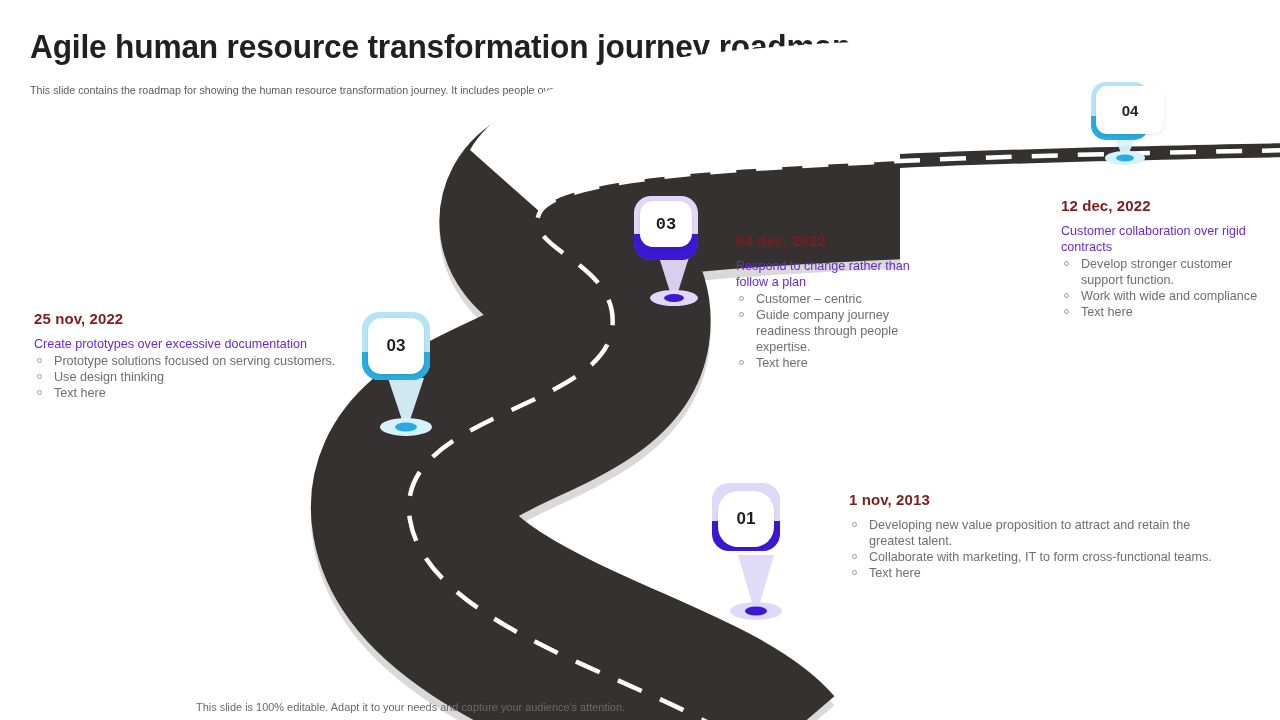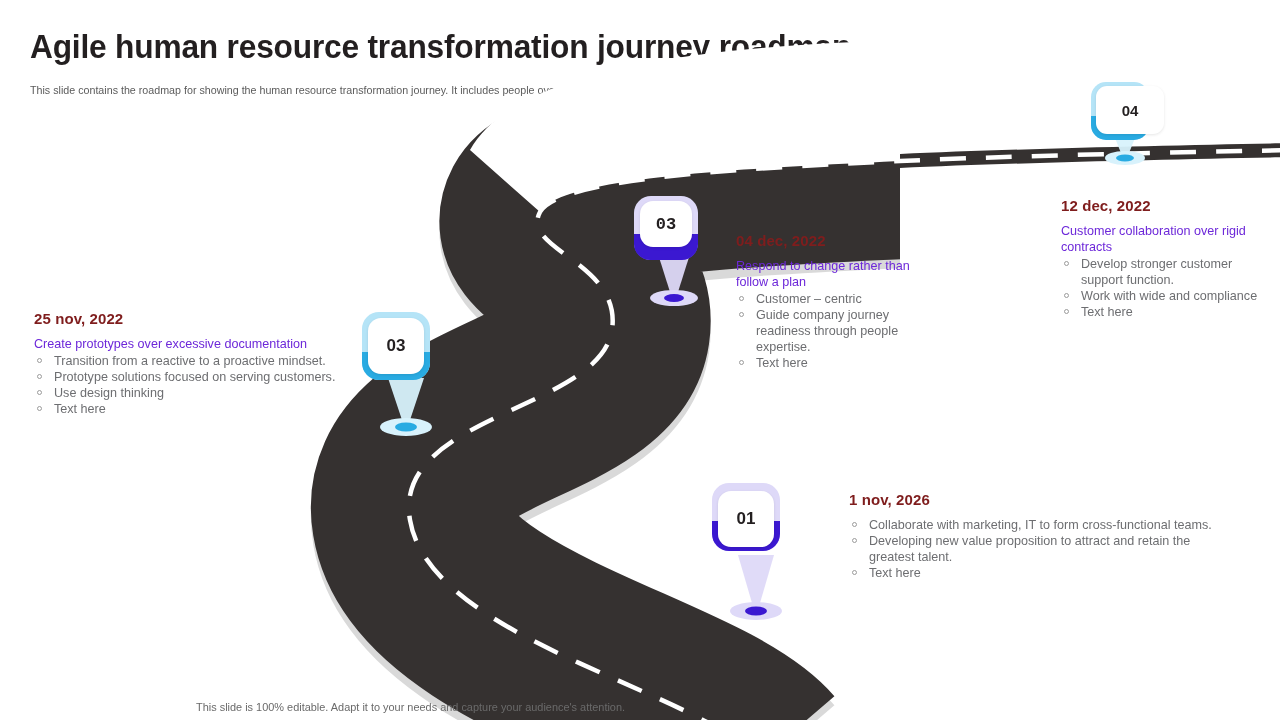--- a/index.html
+++ b/index.html
@@ -110,21 +110,21 @@
   </svg>
 
   <div class="pin" id="pin-01" style="left:712px;top:483px;">
     <svg width="92" height="140" viewBox="0 0 92 140" style="position:absolute;left:-4px;top:0;">
       <ellipse cx="48" cy="128" rx="26" ry="9" fill="#ded9f8"></ellipse>
       <ellipse cx="48" cy="128" rx="11" ry="4.5" fill="#3b18d1"></ellipse>
       <path d="M 30 72 L 66 72 L 52 120 L 44 120 Z" fill="#ded9f8" opacity="0.95"></path>
     </svg>
     <div class="halo" style="background:#ded9f8;"></div>
     <div class="halo" style="background:#3b18d1;border-radius:0 0 17px 17px;height:30px;top:38px;"></div>
-    <div class="inner" style="left:6px;top:8px;">01</div>
+    <div class="inner" style="left:6px;top:8px;border-radius:20px;">01</div>
   </div>
 
   <div class="pin" id="pin-02" style="left:362px;top:312px;">
     <svg width="92" height="125" viewBox="0 0 92 125" style="position:absolute;left:-4px;top:0;">
       <ellipse cx="48" cy="115" rx="26" ry="9" fill="#d8f2fc"></ellipse>
       <ellipse cx="48" cy="115" rx="11" ry="4.5" fill="#29abe2"></ellipse>
       <path d="M 30 66 L 66 66 L 52 108 L 44 108 Z" fill="#d8f2fc" opacity="0.95"></path>
     </svg>
     <div class="halo" style="background:#b5e4f7;"></div>
     <div class="halo" style="background:#29abe2;border-radius:0 0 17px 17px;height:28px;top:40px;"></div>
@@ -150,21 +150,20 @@
     </svg>
     <div class="halo" style="background:#b5e4f7;width:58px;height:58px;border-radius:15px;"></div>
     <div class="halo" style="background:#29abe2;border-radius:0 0 15px 15px;width:58px;height:24px;top:34px;"></div>
     <div class="inner" style="left:5px;top:4px;width:68px;height:48px;font-size:15px;border-radius:11px;">04</div>
   </div>
 
   <div class="block" id="block-2">
     <div class="date">25 nov, 2022</div>
     <div class="lead">Create prototypes over excessive documentation</div>
     <ul>
-      <li><span class="bullet"></span><span>Transition from a reactive to a proactive mindset.</span></li>
       <li><span class="bullet"></span><span>Prototype solutions focused on serving customers.</span></li>
       <li><span class="bullet"></span><span>Use design thinking</span></li>
       <li><span class="bullet"></span><span>Text here</span></li>
     </ul>
   </div>
 
   <div class="block" id="block-3">
     <div class="date">04 dec, 2022</div>
     <div class="lead">Respond to change rather than follow a plan</div>
     <ul>
@@ -178,23 +177,23 @@
     <div class="date">12 dec, 2022</div>
     <div class="lead">Customer collaboration over rigid contracts</div>
     <ul>
       <li><span class="bullet"></span><span>Develop stronger customer support function.</span></li>
       <li><span class="bullet"></span><span>Work with wide and compliance</span></li>
       <li><span class="bullet"></span><span>Text here</span></li>
     </ul>
   </div>
 
   <div class="block" id="block-1">
-    <div class="date">1 nov, 2026</div>
+    <div class="date">1 nov, 2013</div>
     <ul>
+      <li><span class="bullet"></span><span>Developing new value proposition to attract and retain the greatest talent.</span></li>
       <li><span class="bullet"></span><span>Collaborate with marketing, IT to form cross-functional teams.</span></li>
-      <li><span class="bullet"></span><span>Developing new value proposition to attract and retain the greatest talent.</span></li>
       <li><span class="bullet"></span><span>Text here</span></li>
     </ul>
   </div>
 
   <div id="footer">This slide is 100% editable. Adapt it to your needs and capture your audience's attention.</div>
 
 </div>
 
 </body></html>

